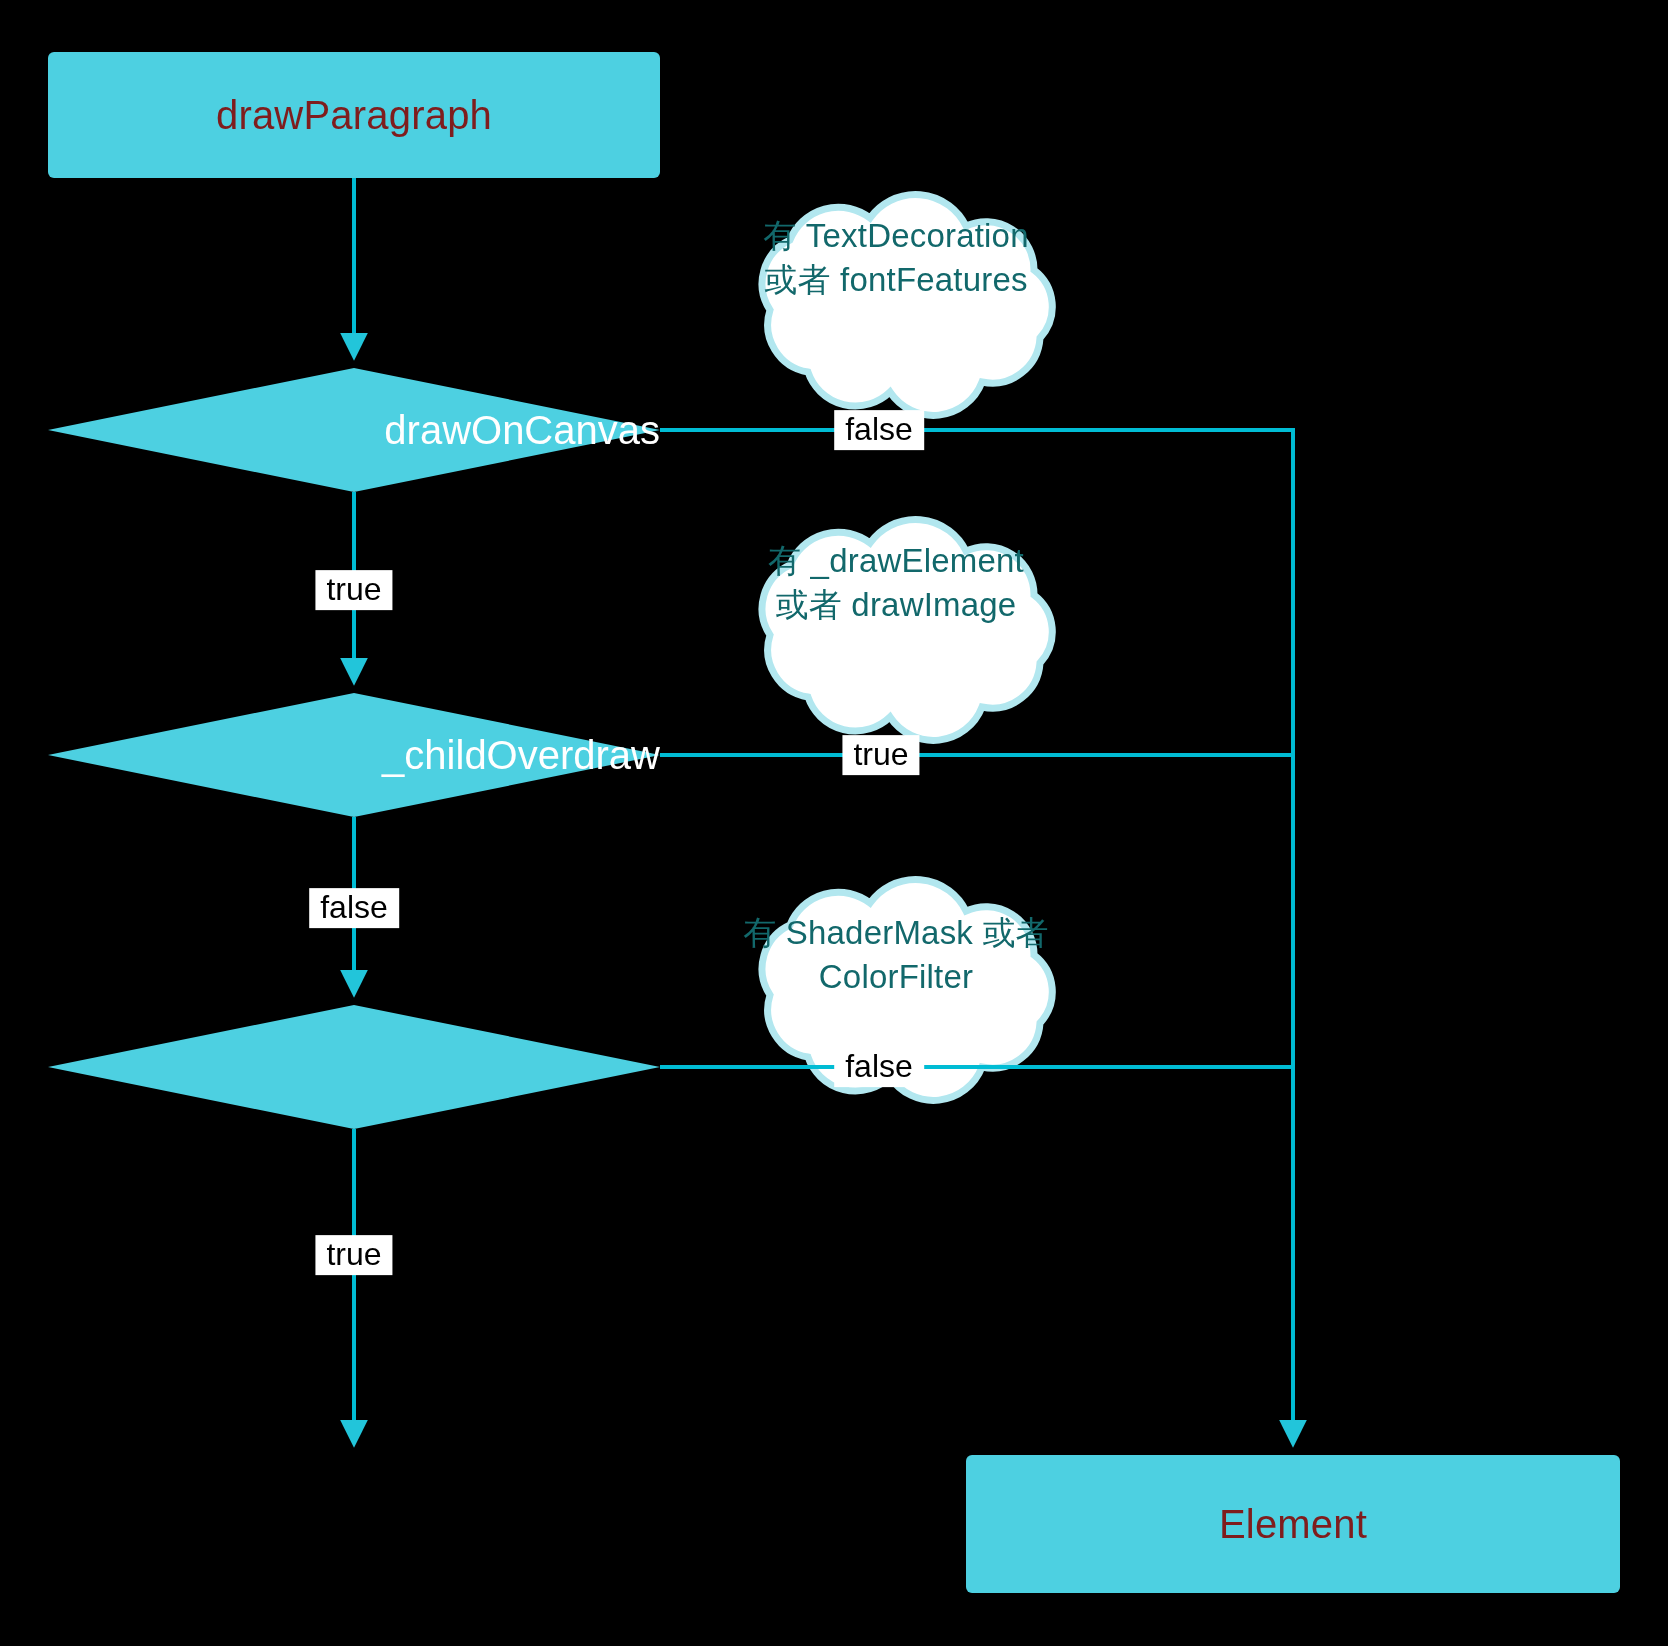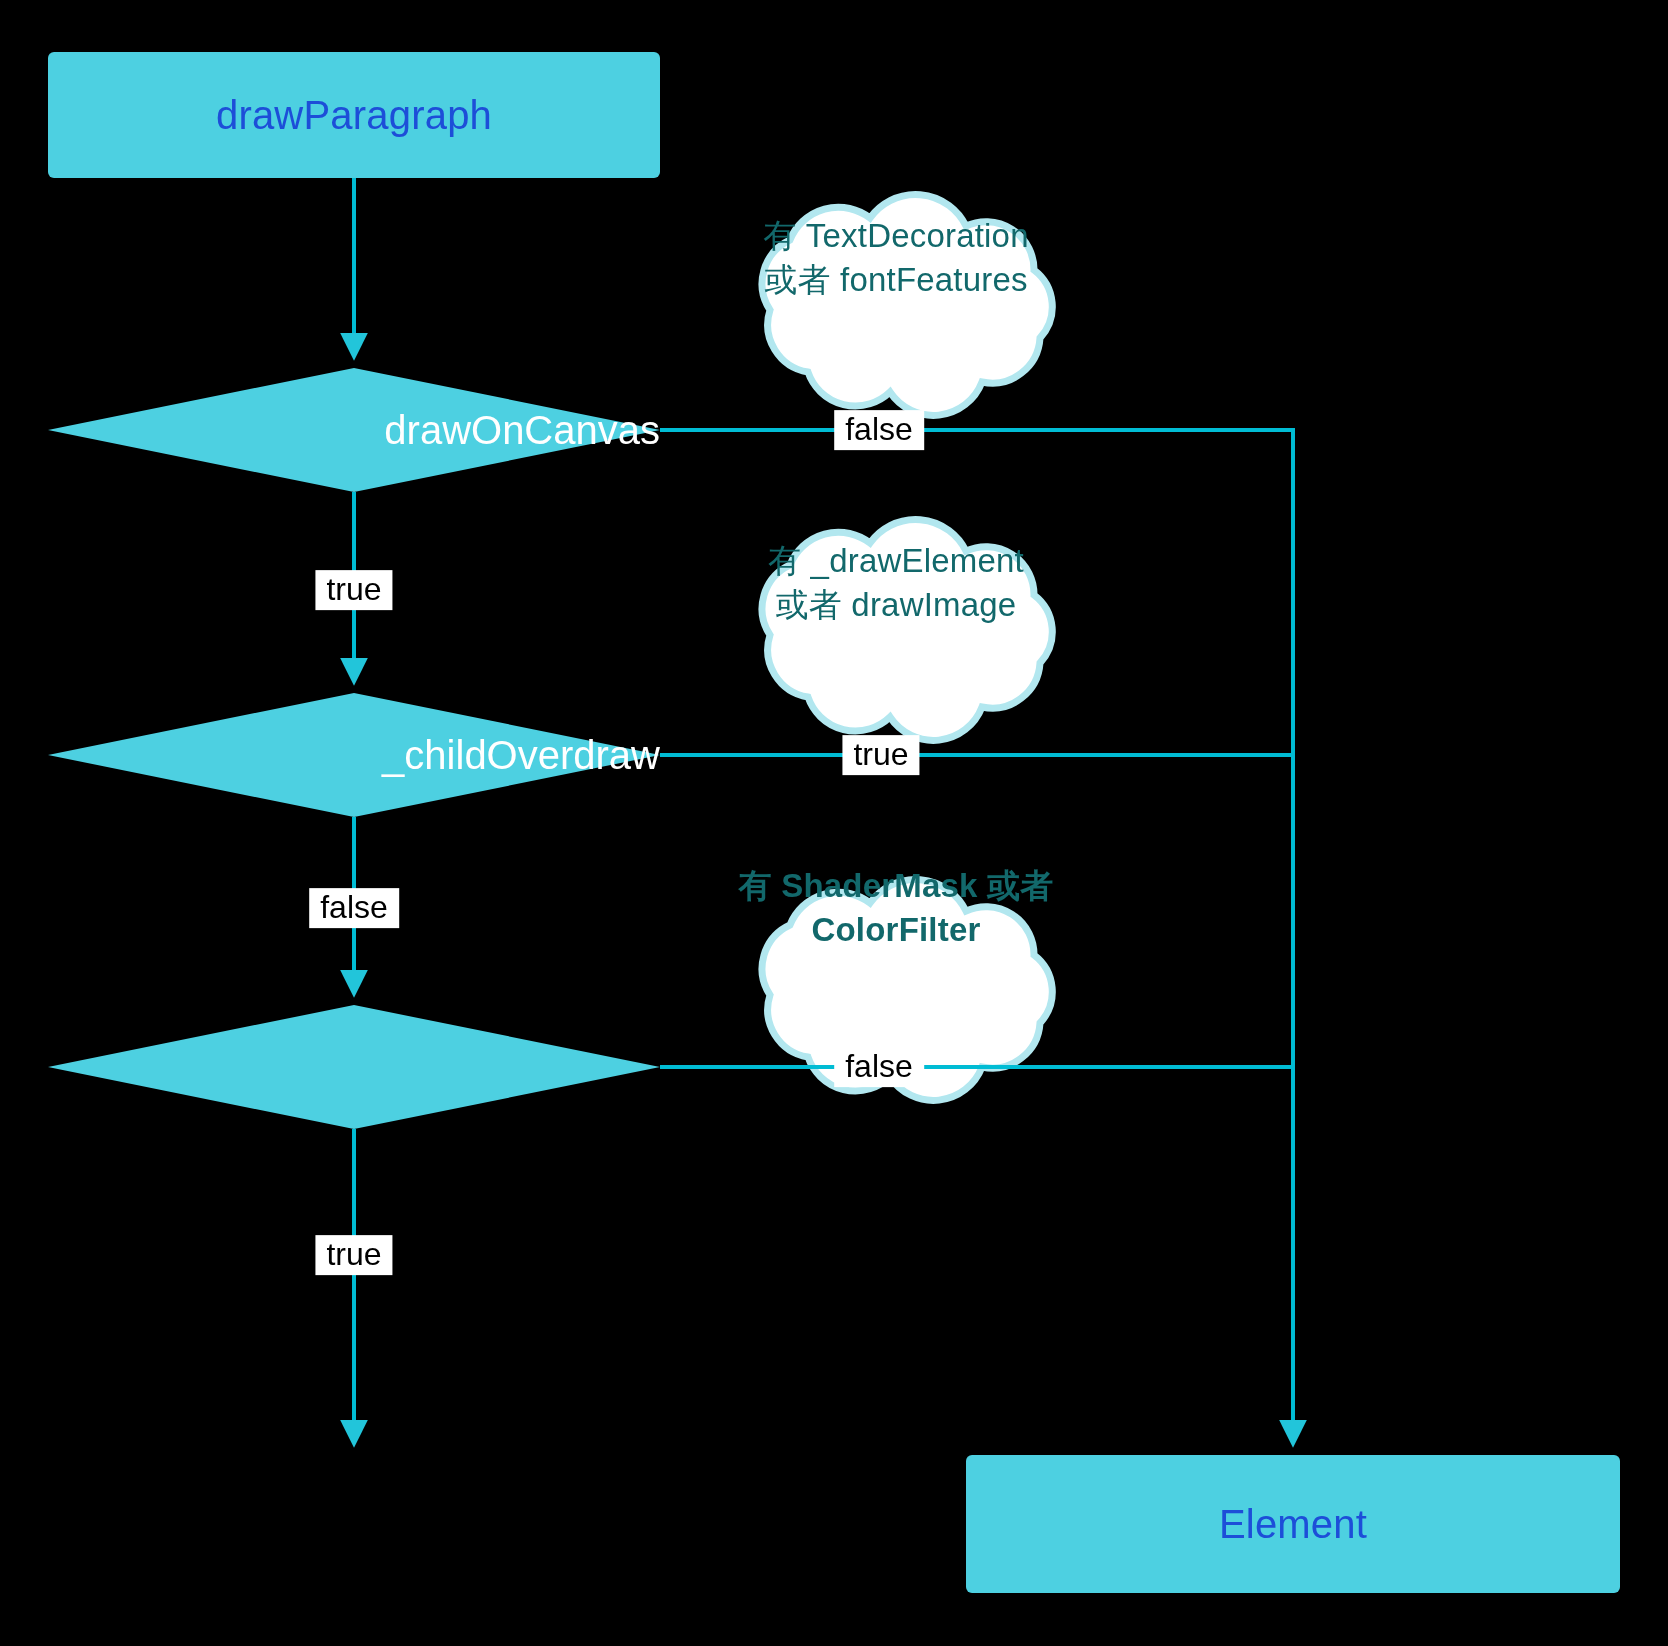--- a/index.html
+++ b/index.html
@@ -27,21 +27,21 @@
   .node-box {
     position: absolute;
     background: #4DD0E1;
     border-radius: 6px;
     display: flex;
     align-items: center;
     justify-content: center;
     box-sizing: border-box;
   }
   .node-box .node-label {
-    color: #1d4ed8;
+    color: #7f1d1d;
     font-size: 40px;
     line-height: 1.1;
     letter-spacing: 0.2px;
     white-space: nowrap;
   }
 
   
   .node-diamond {
     position: absolute;
     display: flex;
@@ -193,21 +193,21 @@
   <div class="node-cloud" style="left:716px; top:214px; width:360px; height:168px;">
     <span class="cloud-text">有 TextDecoration
 或者 fontFeatures</span>
   </div>
 
   <div class="node-cloud" style="left:716px; top:539px; width:360px; height:168px;">
     <span class="cloud-text">有 _drawElement
 或者 drawImage</span>
   </div>
 
-  <div class="node-cloud" style="left:716px; top:864px; width:360px; height:168px;font-weight:bold;">
+  <div class="node-cloud" style="left:716px; top:911px; width:360px; height:168px;">
     <span class="cloud-text">有 ShaderMask 或者
 ColorFilter</span>
   </div>
 
   <span class="edge-label" style="left:879px; top:430px;">false</span>
 
   <span class="edge-label" style="left:354px; top:590px;">true</span>
 
   <span class="edge-label" style="left:881px; top:755px;">true</span>
 

